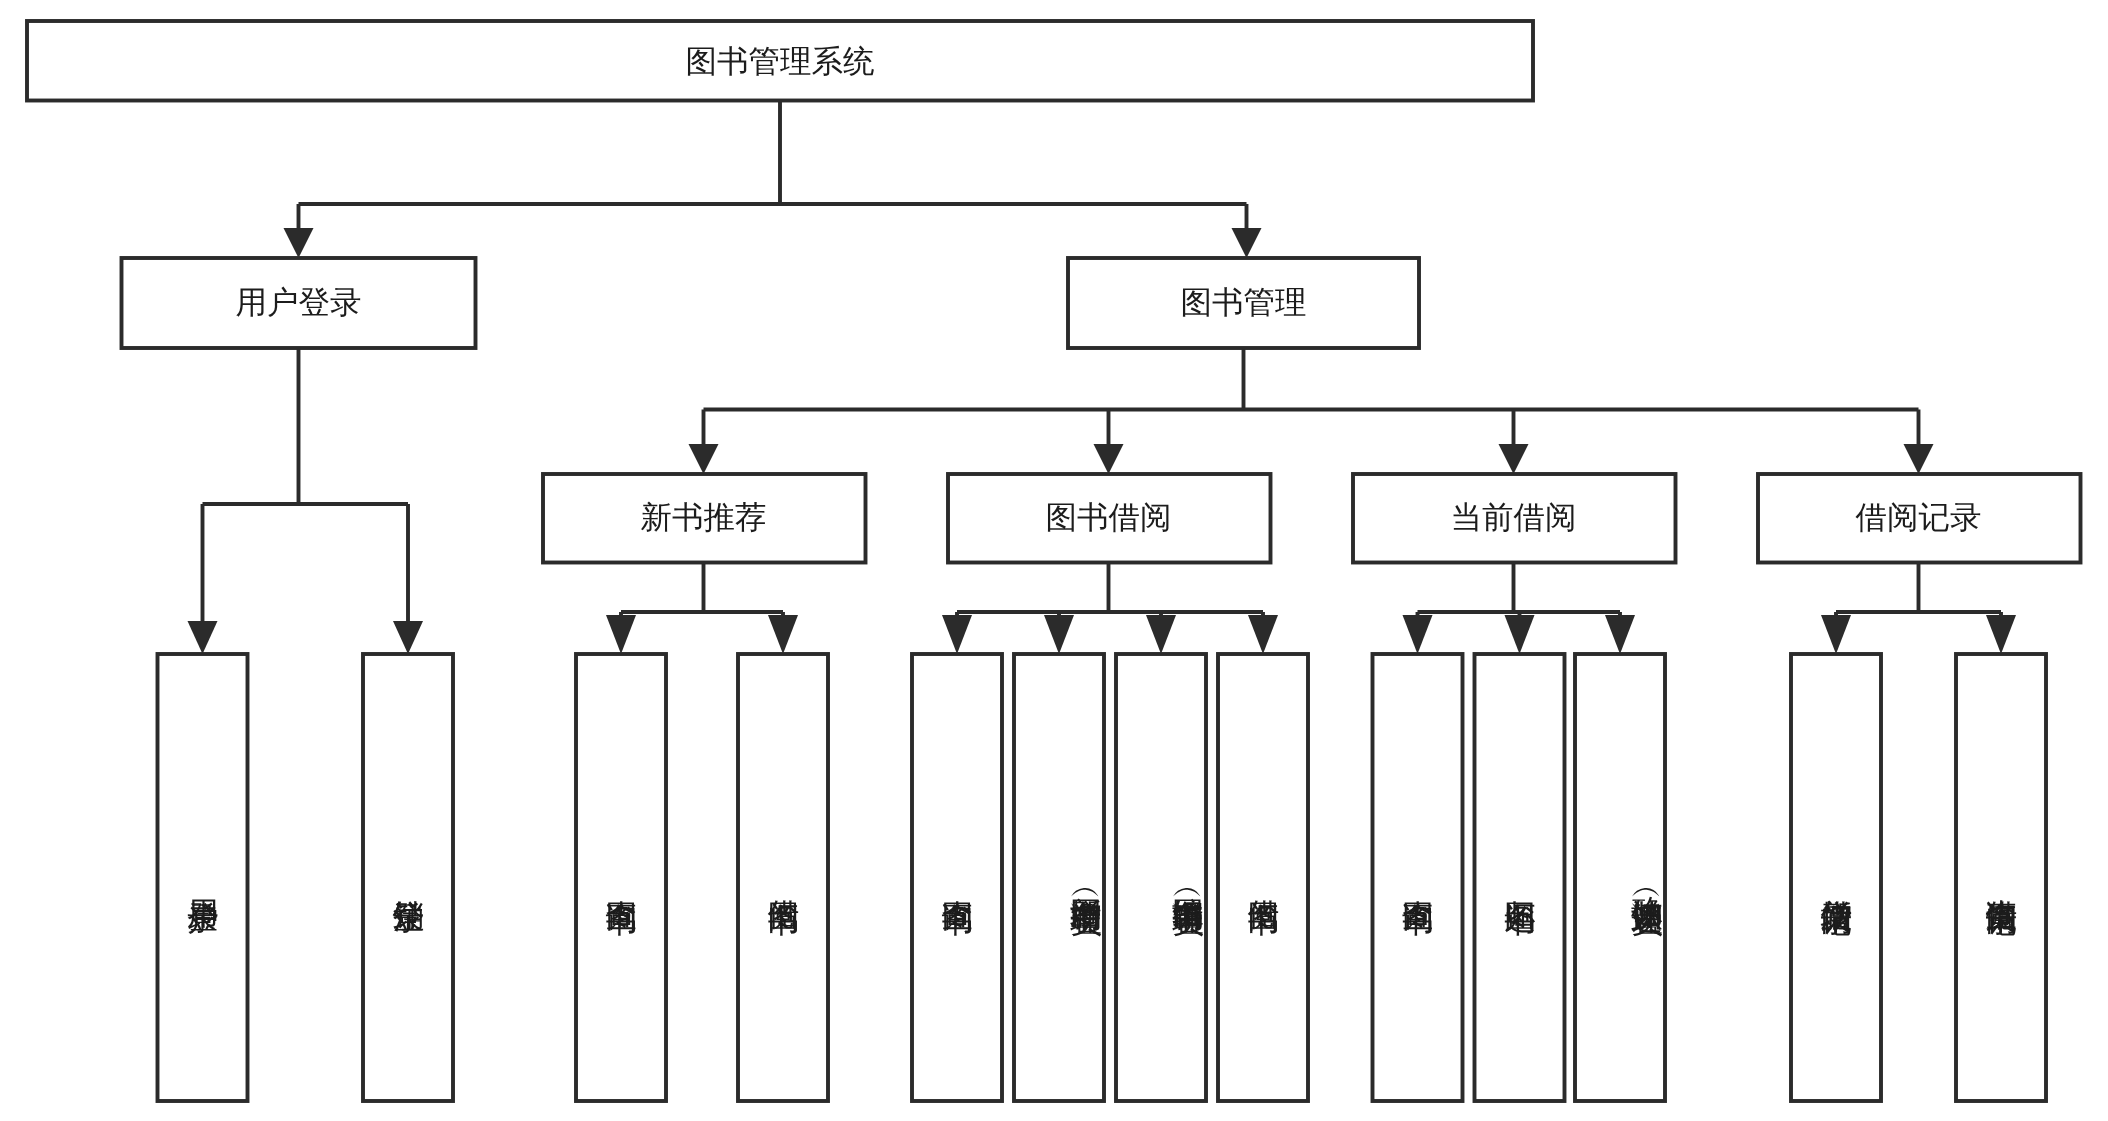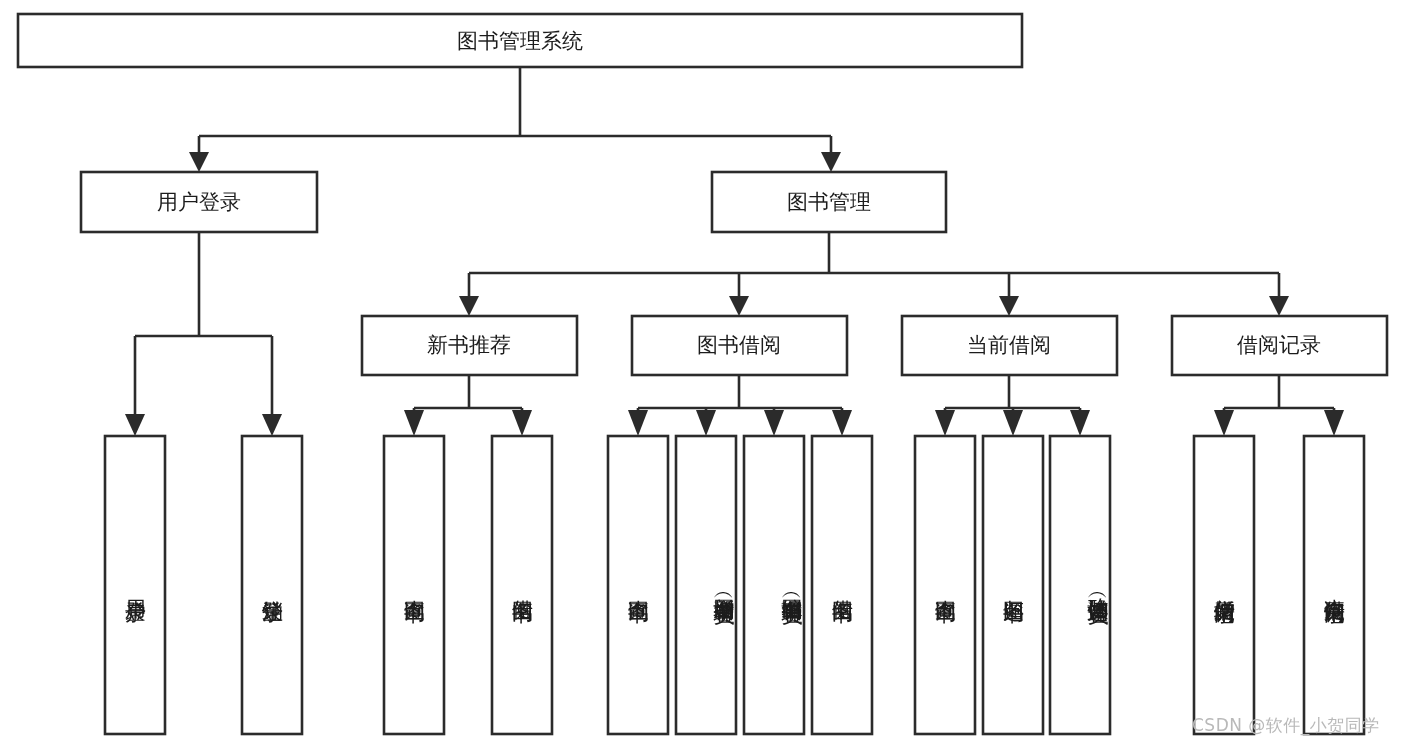--- a/index.html
+++ b/index.html
@@ -209,15 +209,14 @@
   <div class="node-label-v" style="left:915px; top:436px; width:60px; height:298px; display:flex; align-items:center; justify-content:center;">查询图书</div>
 
   <div class="node-label-v" style="left:983px; top:436px; width:60px; height:298px; display:flex; align-items:center; justify-content:center;">归还图书</div>
 
   <div class="node-label-v" style="left:1050px; top:440px; width:60px; height:290px; display:flex; align-items:flex-start; justify-content:center;">确认归还（管理员）</div>
 
   <div class="node-label-v" style="left:1194px; top:436px; width:60px; height:298px; display:flex; align-items:center; justify-content:center;">新增借阅记录</div>
 
   <div class="node-label-v" style="left:1304px; top:436px; width:60px; height:298px; display:flex; align-items:center; justify-content:center;">查询借阅记录</div>
 
-  <div class="watermark" style="left:1192px; top:714px;">CSDN @软件_小贺同学</div>
 
 </div>
 
 </body></html>

